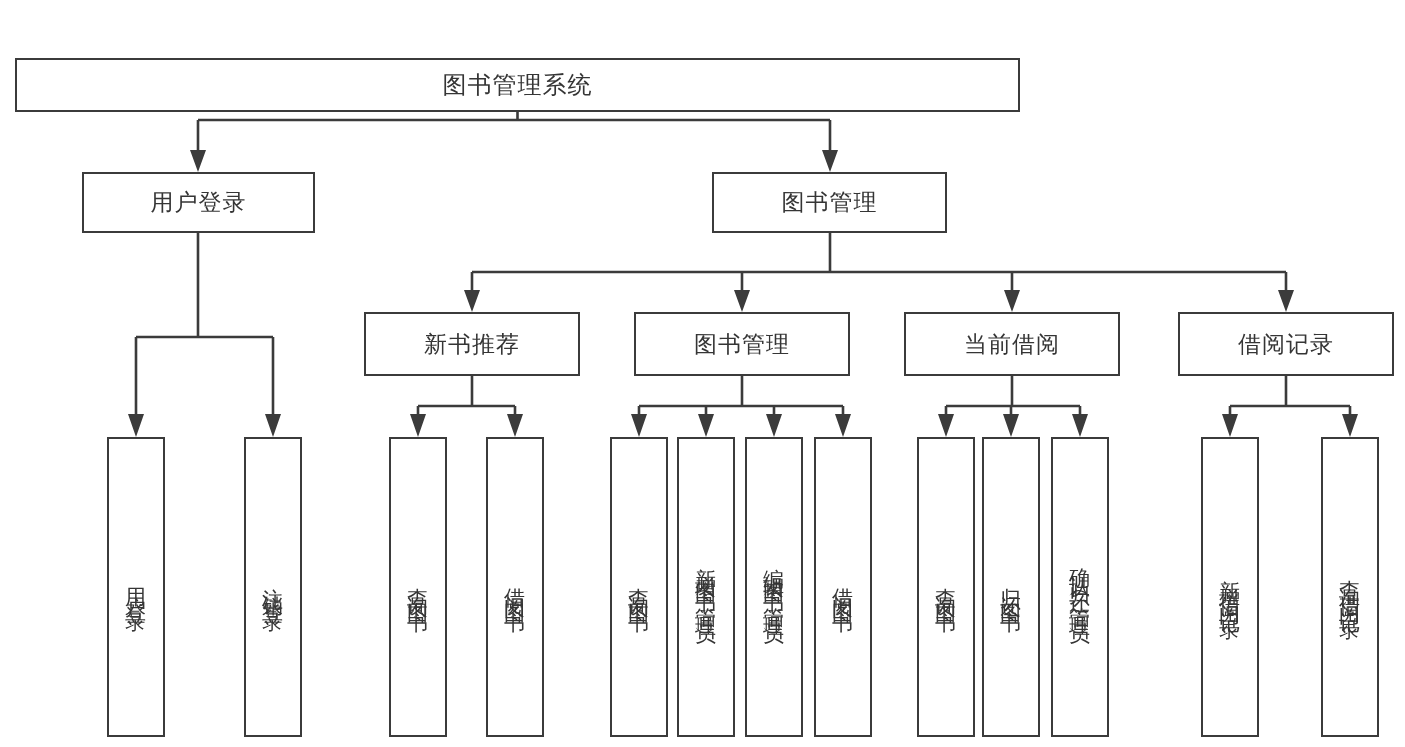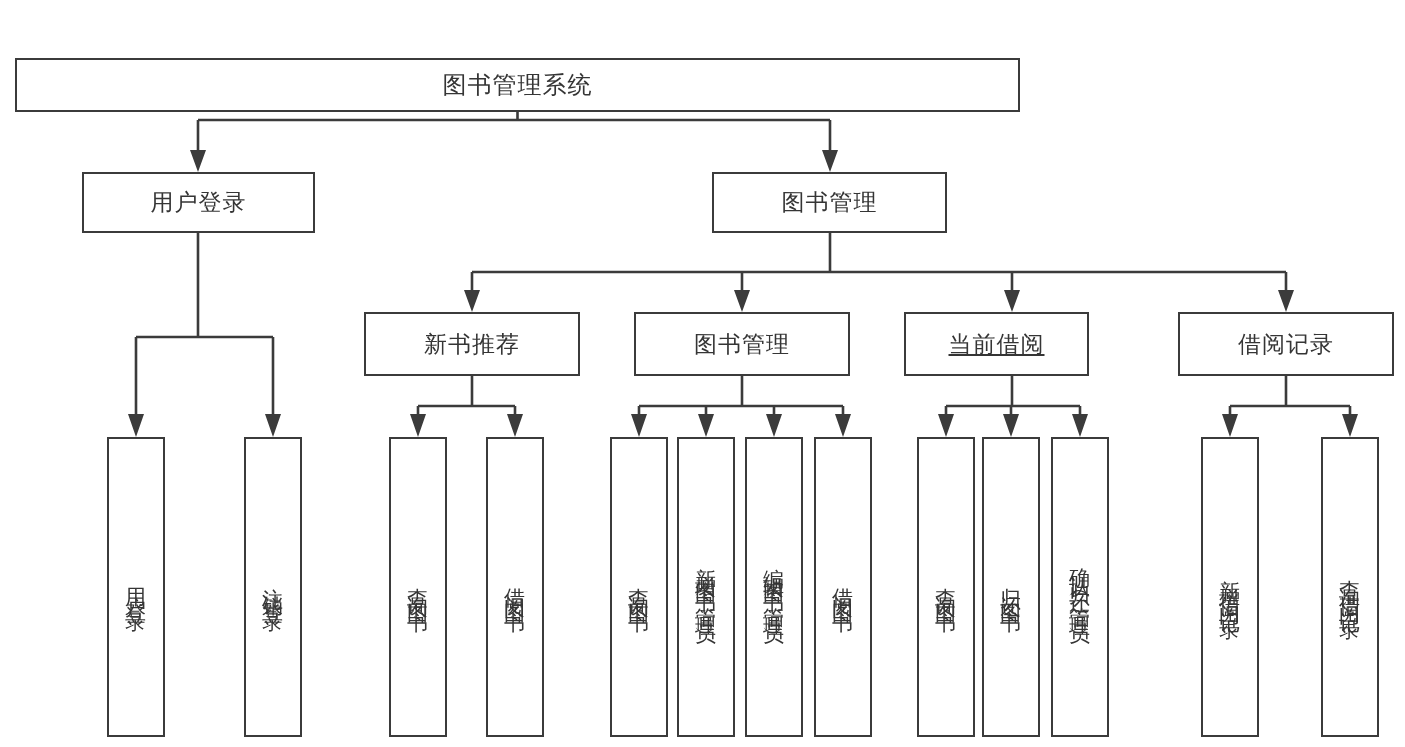--- a/index.html
+++ b/index.html
@@ -112,21 +112,21 @@
   <div class="node branch" style="left:712px; top:172px; width:235px; height:61px;">
     <span>图书管理</span>
   </div>
 
   <div class="node branch" style="left:364px; top:312px; width:216px; height:64px;">
     <span>新书推荐</span>
   </div>
   <div class="node branch" style="left:634px; top:312px; width:216px; height:64px;">
     <span>图书管理</span>
   </div>
-  <div class="node branch" style="left:904px; top:312px; width:185px; height:64px;text-decoration:underline;">
+  <div class="node branch" style="left:904px; top:312px; width:216px; height:64px;">
     <span>当前借阅</span>
   </div>
   <div class="node branch" style="left:1178px; top:312px; width:216px; height:64px;">
     <span>借阅记录</span>
   </div>
 
   <div class="node leaf" style="left:107px;">
     <span class="vtext">用户登录</span>
   </div>
   <div class="node leaf" style="left:244px;">

